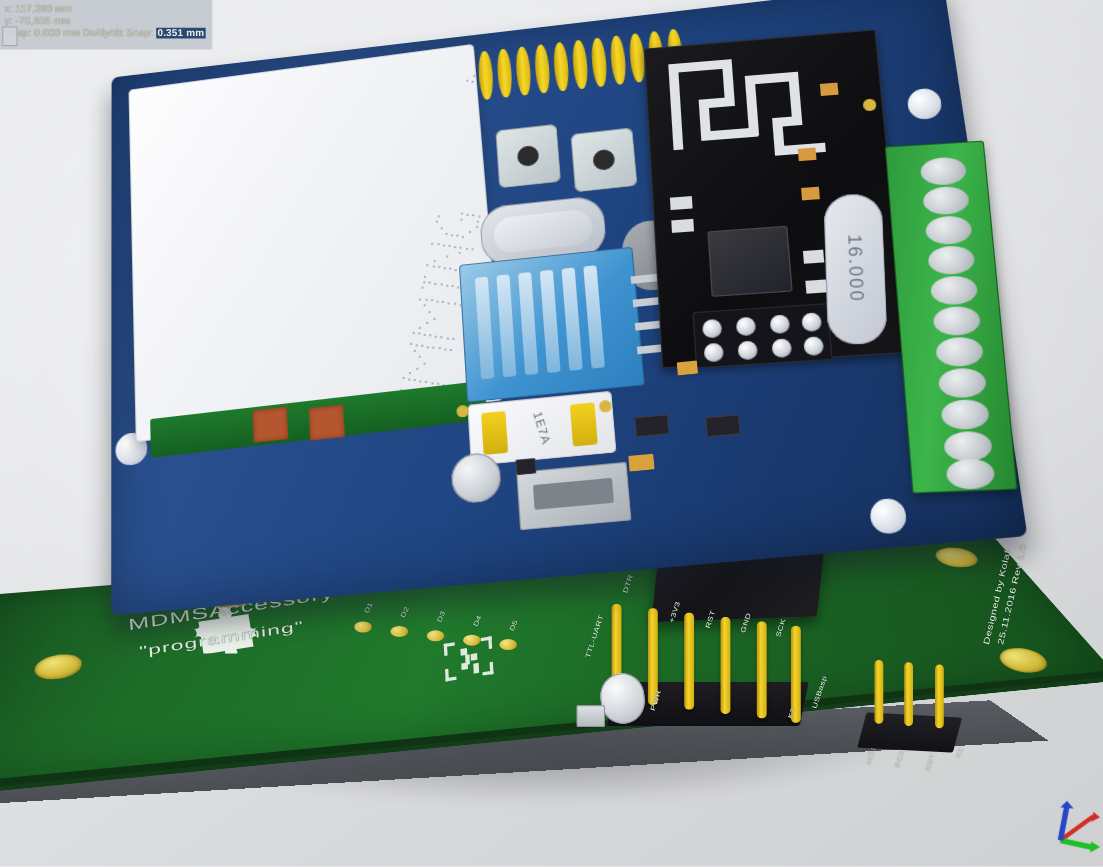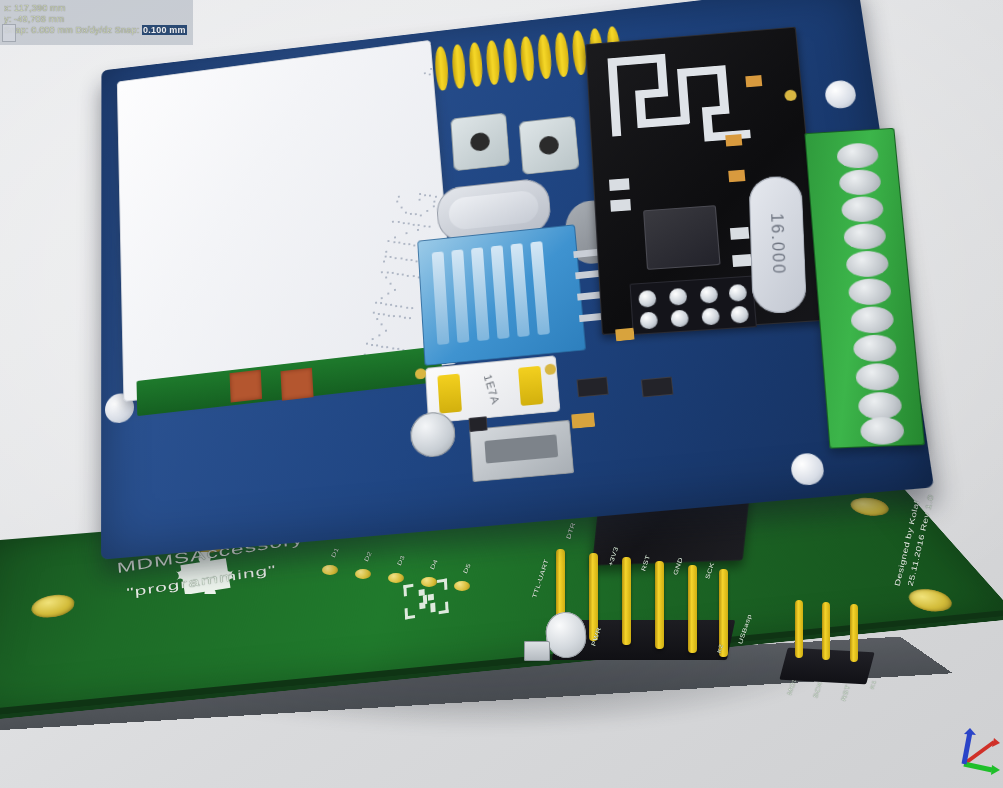--- a/index.html
+++ b/index.html
@@ -217,25 +217,25 @@
     background:rgba(210,214,222,.8);border:1px solid rgba(150,156,166,.8);}
 </style>
 </head>
 <body>
 
 <div id="stage">
   <div class="bg-vign"></div>
 
   <div id="hud">
     <div class="row">x: 117,390 mm</div>
-    <div class="row">y: -49,708 mm</div>
+    <div class="row">y: -70,655 mm</div>
     <div class="row">
       <span>Snap: 0.000 mm  Dx/dy/dz</span>
       <span>Snap:</span>
-      <span class="snapv">0.100 mm</span>
+      <span class="snapv">0.351 mm</span>
     </div>
   </div>
   <div id="corner-chip"></div>
 
   <div id="gb-shadow"></div>
   <div id="gb-slab"></div>
 
   <div id="greenboard">
     <div id="gb-edge"></div>
     <div id="gb-top"></div>

